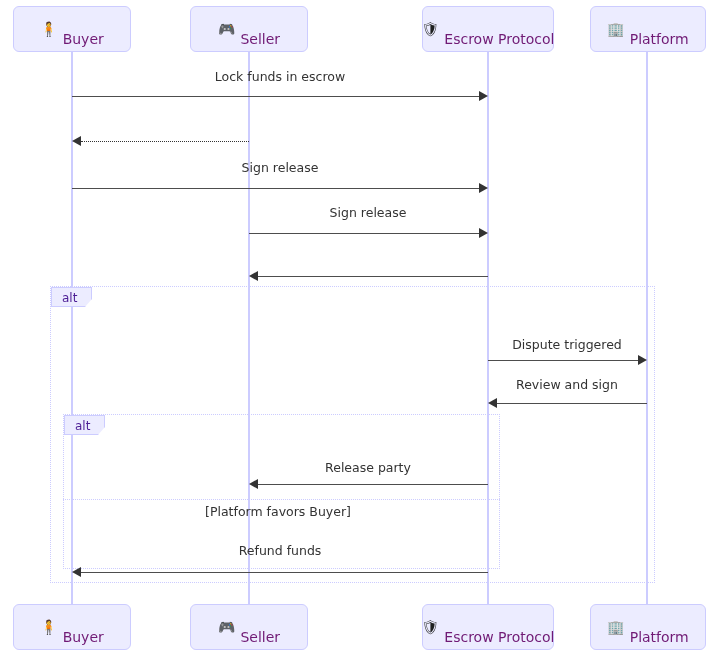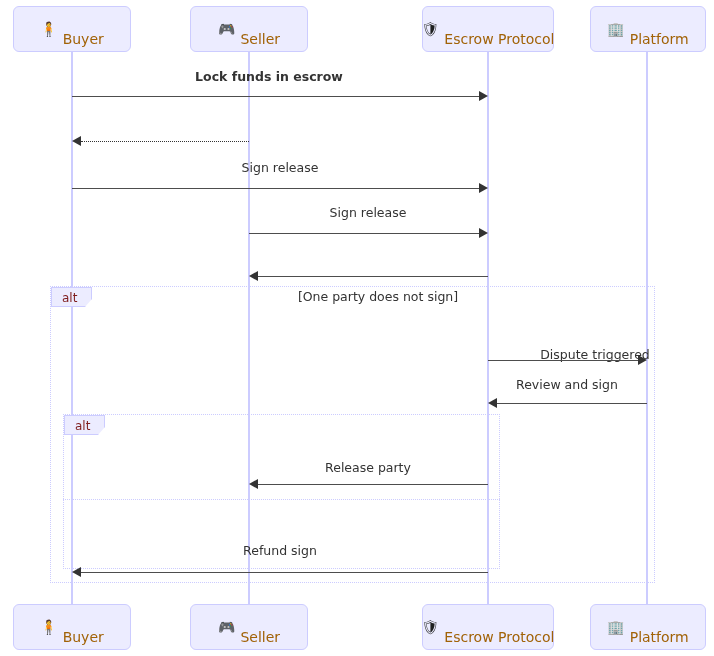--- a/index.html
+++ b/index.html
@@ -36,21 +36,21 @@
     color: #1f2020;
     white-space: nowrap;
   }
   .actor-icon {
     font-size: 14px;
     line-height: 1;
     display: inline-block;
   }
   .actor-label {
     font-size: 14px;
-    color: #a16207;
+    color: #701a75;
     margin-top: 20px;
   }
 
   
   .lifeline {
     position: absolute;
     width: 2px;
     background: #CCCCFF;
   }
 
@@ -92,21 +92,21 @@
     border: 1.5px dotted #CCCCFF;
     background: transparent;
     pointer-events: none;
   }
   .alt-tag {
     position: absolute;
     box-sizing: border-box;
     background: #ECECFF;
     border: 1px solid #CCCCFF;
     font-size: 12px;
-    color: #7f1d1d;
+    color: #4c1d95;
     padding: 2px 14px 2px 10px;
     height: 20px;
     line-height: 16px;
     clip-path: polygon(0 0, 100% 0, 100% 58%, 82% 100%, 0 100%);
   }
   .alt-cond {
     position: absolute;
     font-size: 12.5px;
     color: #333333;
     white-space: nowrap;
@@ -124,57 +124,57 @@
 
 <div id="diagram">
 
   <div class="lifeline" style="left:71px;  top:52px; height:552px;"></div>
   <div class="lifeline" style="left:248px; top:52px; height:552px;"></div>
   <div class="lifeline" style="left:487px; top:52px; height:552px;"></div>
   <div class="lifeline" style="left:646px; top:52px; height:552px;"></div>
 
   <div class="alt-box" style="left:50px; top:286px; width:605px; height:297px;"></div>
   <div class="alt-tag" style="left:51px; top:287px;"><span>alt</span></div>
-  <div class="alt-cond" style="left:378px; top:289px;">[One party does not sign]</div>
 
   <div class="alt-box" style="left:63px; top:414px; width:437px; height:155px;"></div>
   <div class="alt-tag" style="left:64px; top:415px;"><span>alt</span></div>
   <div class="alt-divider" style="left:63px; top:499px; width:437px;"></div>
-
-  <div class="msg-text" style="left:269px; top:69px;font-weight:bold;">Lock funds in escrow</div>
+  <div class="alt-cond" style="left:278px; top:504px;">[Platform favors Buyer]</div>
+
+  <div class="msg-text" style="left:280px; top:69px;">Lock funds in escrow</div>
   <div class="msg-line" style="left:72px; top:96px; width:407px;"></div>
   <div class="arrow-head right" style="left:479px; top:91px;"></div>
 
   <div class="msg-line dotted" style="left:81px; top:141px; width:168px;"></div>
   <div class="arrow-head left" style="left:72px; top:136px;"></div>
 
   <div class="msg-text" style="left:280px; top:160px;">Sign release</div>
   <div class="msg-line" style="left:72px; top:188px; width:407px;"></div>
   <div class="arrow-head right" style="left:479px; top:183px;"></div>
 
   <div class="msg-text" style="left:368px; top:205px;">Sign release</div>
   <div class="msg-line" style="left:249px; top:233px; width:230px;"></div>
   <div class="arrow-head right" style="left:479px; top:228px;"></div>
 
   <div class="msg-line" style="left:258px; top:276px; width:230px;"></div>
   <div class="arrow-head left" style="left:249px; top:271px;"></div>
 
-  <div class="msg-text" style="left:567px; top:347px;margin-left:28px;">Dispute triggered</div>
+  <div class="msg-text" style="left:567px; top:337px;">Dispute triggered</div>
   <div class="msg-line" style="left:488px; top:360px; width:150px;"></div>
   <div class="arrow-head right" style="left:638px; top:355px;"></div>
 
   <div class="msg-text" style="left:567px; top:377px;text-align:right;">Review and sign</div>
   <div class="msg-line" style="left:497px; top:403px; width:150px;"></div>
   <div class="arrow-head left" style="left:488px; top:398px;"></div>
 
   <div class="msg-text" style="left:368px; top:460px;">Release party</div>
   <div class="msg-line" style="left:258px; top:484px; width:230px;"></div>
   <div class="arrow-head left" style="left:249px; top:479px;"></div>
 
-  <div class="msg-text" style="left:280px; top:543px;">Refund sign</div>
+  <div class="msg-text" style="left:280px; top:543px;">Refund funds</div>
   <div class="msg-line" style="left:81px; top:572px; width:407px;"></div>
   <div class="arrow-head left" style="left:72px; top:567px;"></div>
 
   <div class="actor-box" style="left:13px; top:6px; width:118px;">
     <span class="actor-icon">🧍</span>
     <span class="actor-label">Buyer</span>
   </div>
   <div class="actor-box" style="left:190px; top:6px; width:118px;">
     <span class="actor-icon">🎮</span>
     <span class="actor-label">Seller</span>

